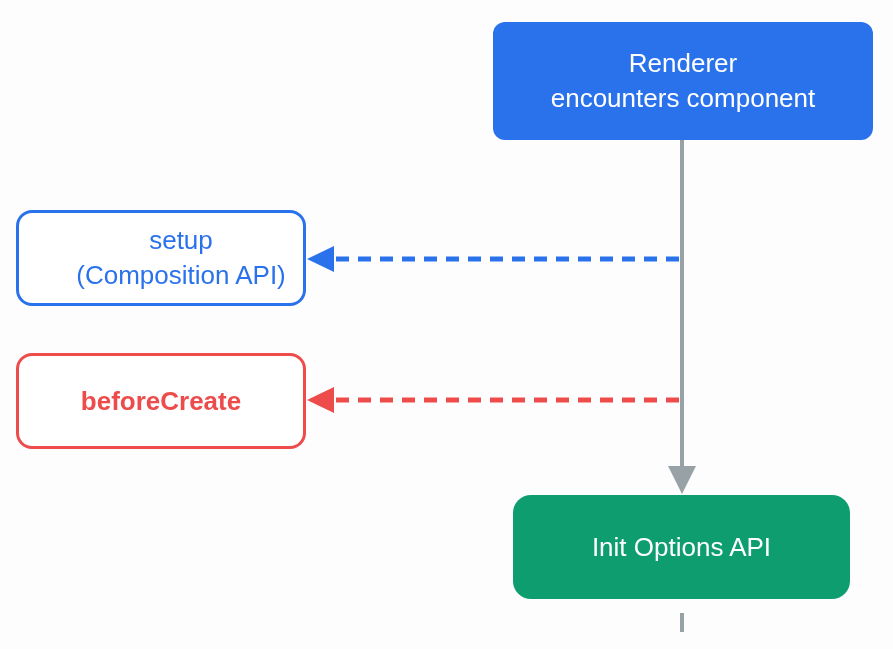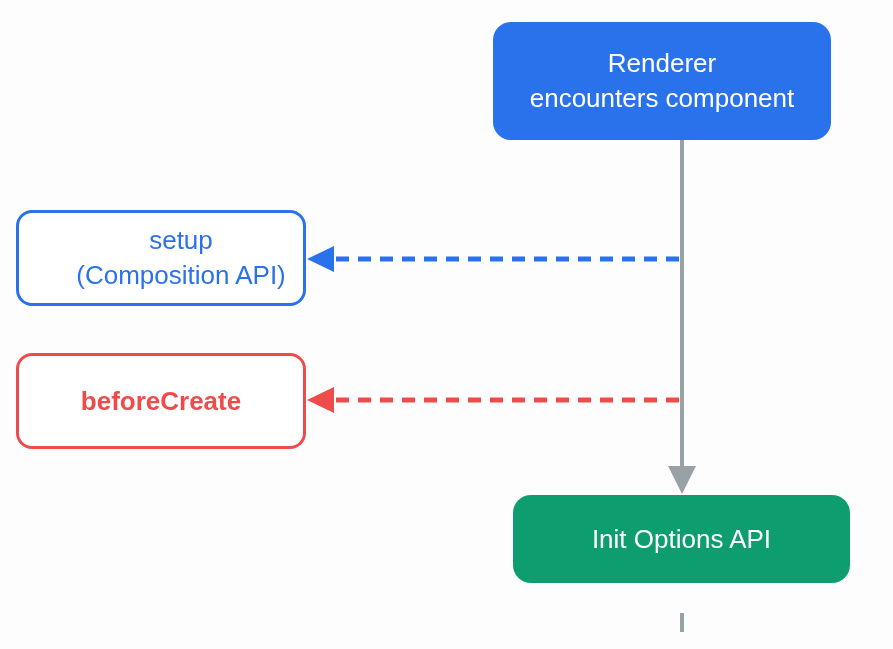--- a/index.html
+++ b/index.html
@@ -41,23 +41,23 @@
     justify-content: center;
     text-align: center;
     box-sizing: border-box;
     font-size: 26px;
     line-height: 35px;
   }
   .node .label { white-space: pre-line; }
 
   .node-renderer {
     left: 493px; top: 22px;
-    width: 338px; height: 118px;
+    width: 380px; height: 118px;
     background: var(--blue);
-    border-radius: 18px;
+    border-radius: 12px;
     color: var(--white);
     justify-content: center;
   }
   .node-setup {
     left: 16px; top: 210px;
     width: 290px; height: 96px;
     background: var(--white);
     border: 3.5px solid var(--blue);
     border-radius: 16px;
     color: var(--blue);
@@ -67,21 +67,21 @@
     left: 16px; top: 353px;
     width: 290px; height: 96px;
     background: var(--white);
     border: 3.5px solid var(--red);
     border-radius: 16px;
     color: var(--red);
     font-weight: bold;
   }
   .node-init {
     left: 513px; top: 495px;
-    width: 337px; height: 88px;
+    width: 337px; height: 104px;
     background: var(--green);
     border-radius: 18px;
     color: var(--white);
   }
 </style>
 </head>
 <body>
 
 <div class="canvas">
 

